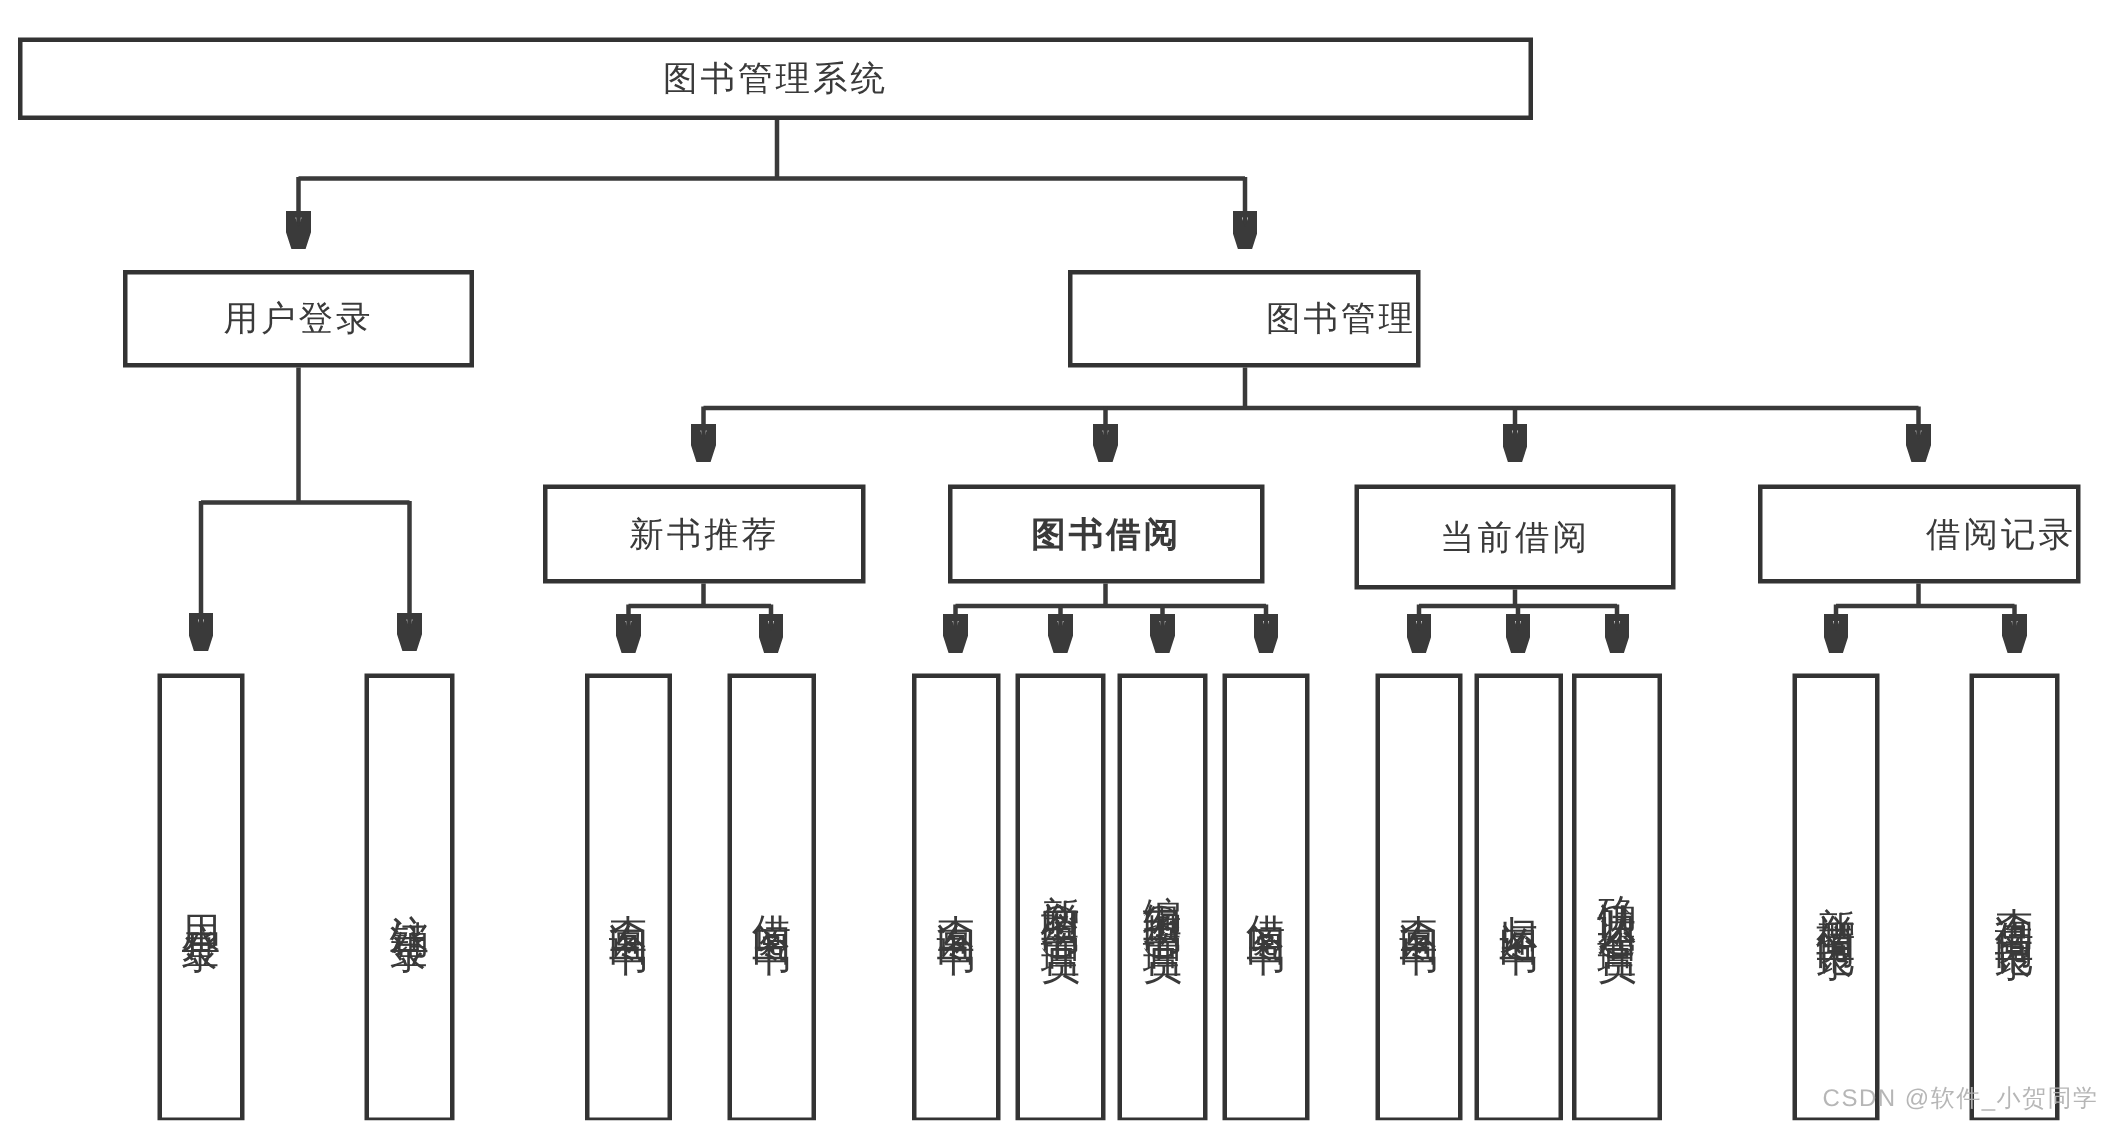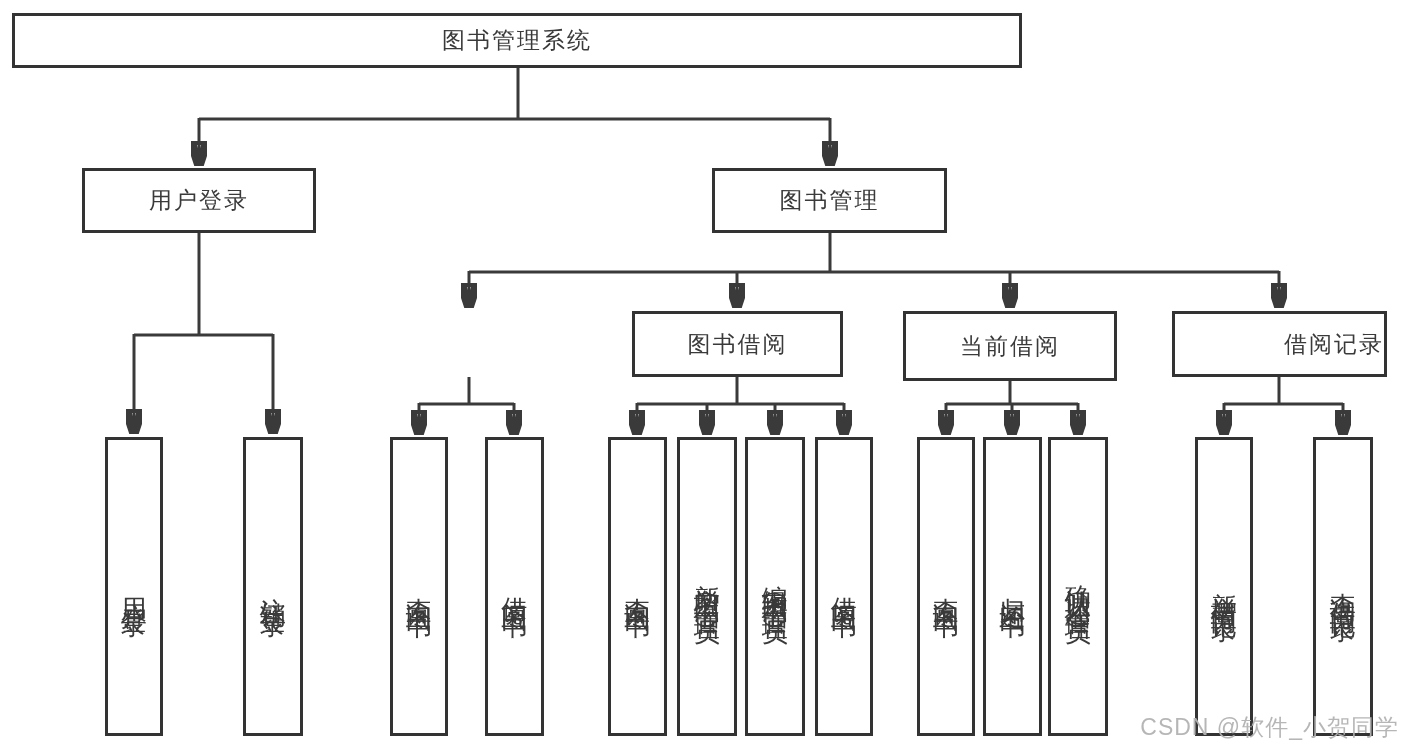--- a/index.html
+++ b/index.html
@@ -13,20 +13,21 @@
     color: #3a3a3a;
   }
   .node {
     position: absolute;
     box-sizing: border-box;
     border: 3px solid #333333;
     background: #ffffff;
     display: flex;
     align-items: center;
     justify-content: center;
+    margin-top: 12px;
   }
   .hbox > span {
     font-size: 23px;
     letter-spacing: 2px;
     white-space: nowrap;
     color: #3a3a3a;
   }
   .vbox > span {
     writing-mode: vertical-lr;
     text-orientation: mixed;
@@ -38,21 +39,21 @@
   .connectors {
     position: absolute;
     left: 0; top: 0;
     width: 1405px; height: 747px;
   }
   .connectors path { stroke: #3a3a3a; stroke-width: 3; fill: none; }
   .watermark {
     position: absolute;
     right: 6px;
     bottom: 4px;
-    font-size: 23px;
+    font-size: 16px;
     letter-spacing: 1px;
     color: #b3b3b3;
     opacity: 0.95;
     z-index: 5;
     white-space: nowrap;
   }
 </style>
 </head>
 <body>
 
@@ -101,25 +102,28 @@
     </g>
   </svg>
 
   <div class="node hbox" style="left:12px; top:13px; width:1010px; height:55px;">
     <span>图书管理系统</span>
   </div>
 
   <div class="node hbox" style="left:82px; top:168px; width:234px; height:65px;">
     <span>用户登录</span>
   </div>
-  <div class="node hbox" style="left:712px; top:168px; width:235px; height:65px;">
+  <div class="node hbox" style="left:712px; top:168px; width:235px; height:65px;justify-content:flex-end;">
     <span>图书管理</span>
   </div>
 
-  <div class="node hbox" style="left:632px; top:311px; width:211px; height:66px;">
+  <div class="node hbox" style="left:362px; top:311px; width:215px; height:66px;">
+    <span>新书推荐</span>
+  </div>
+  <div class="node hbox" style="left:632px; top:311px; width:211px; height:66px;font-weight:bold;">
     <span>图书借阅</span>
   </div>
   <div class="node hbox" style="left:903px; top:311px; width:214px; height:70px;">
     <span>当前借阅</span>
   </div>
   <div class="node hbox" style="left:1172px; top:311px; width:215px; height:66px;justify-content:flex-end;">
     <span>借阅记录</span>
   </div>
 
   <div class="node vbox" style="left:105px; top:437px; width:58px; height:299px;">

